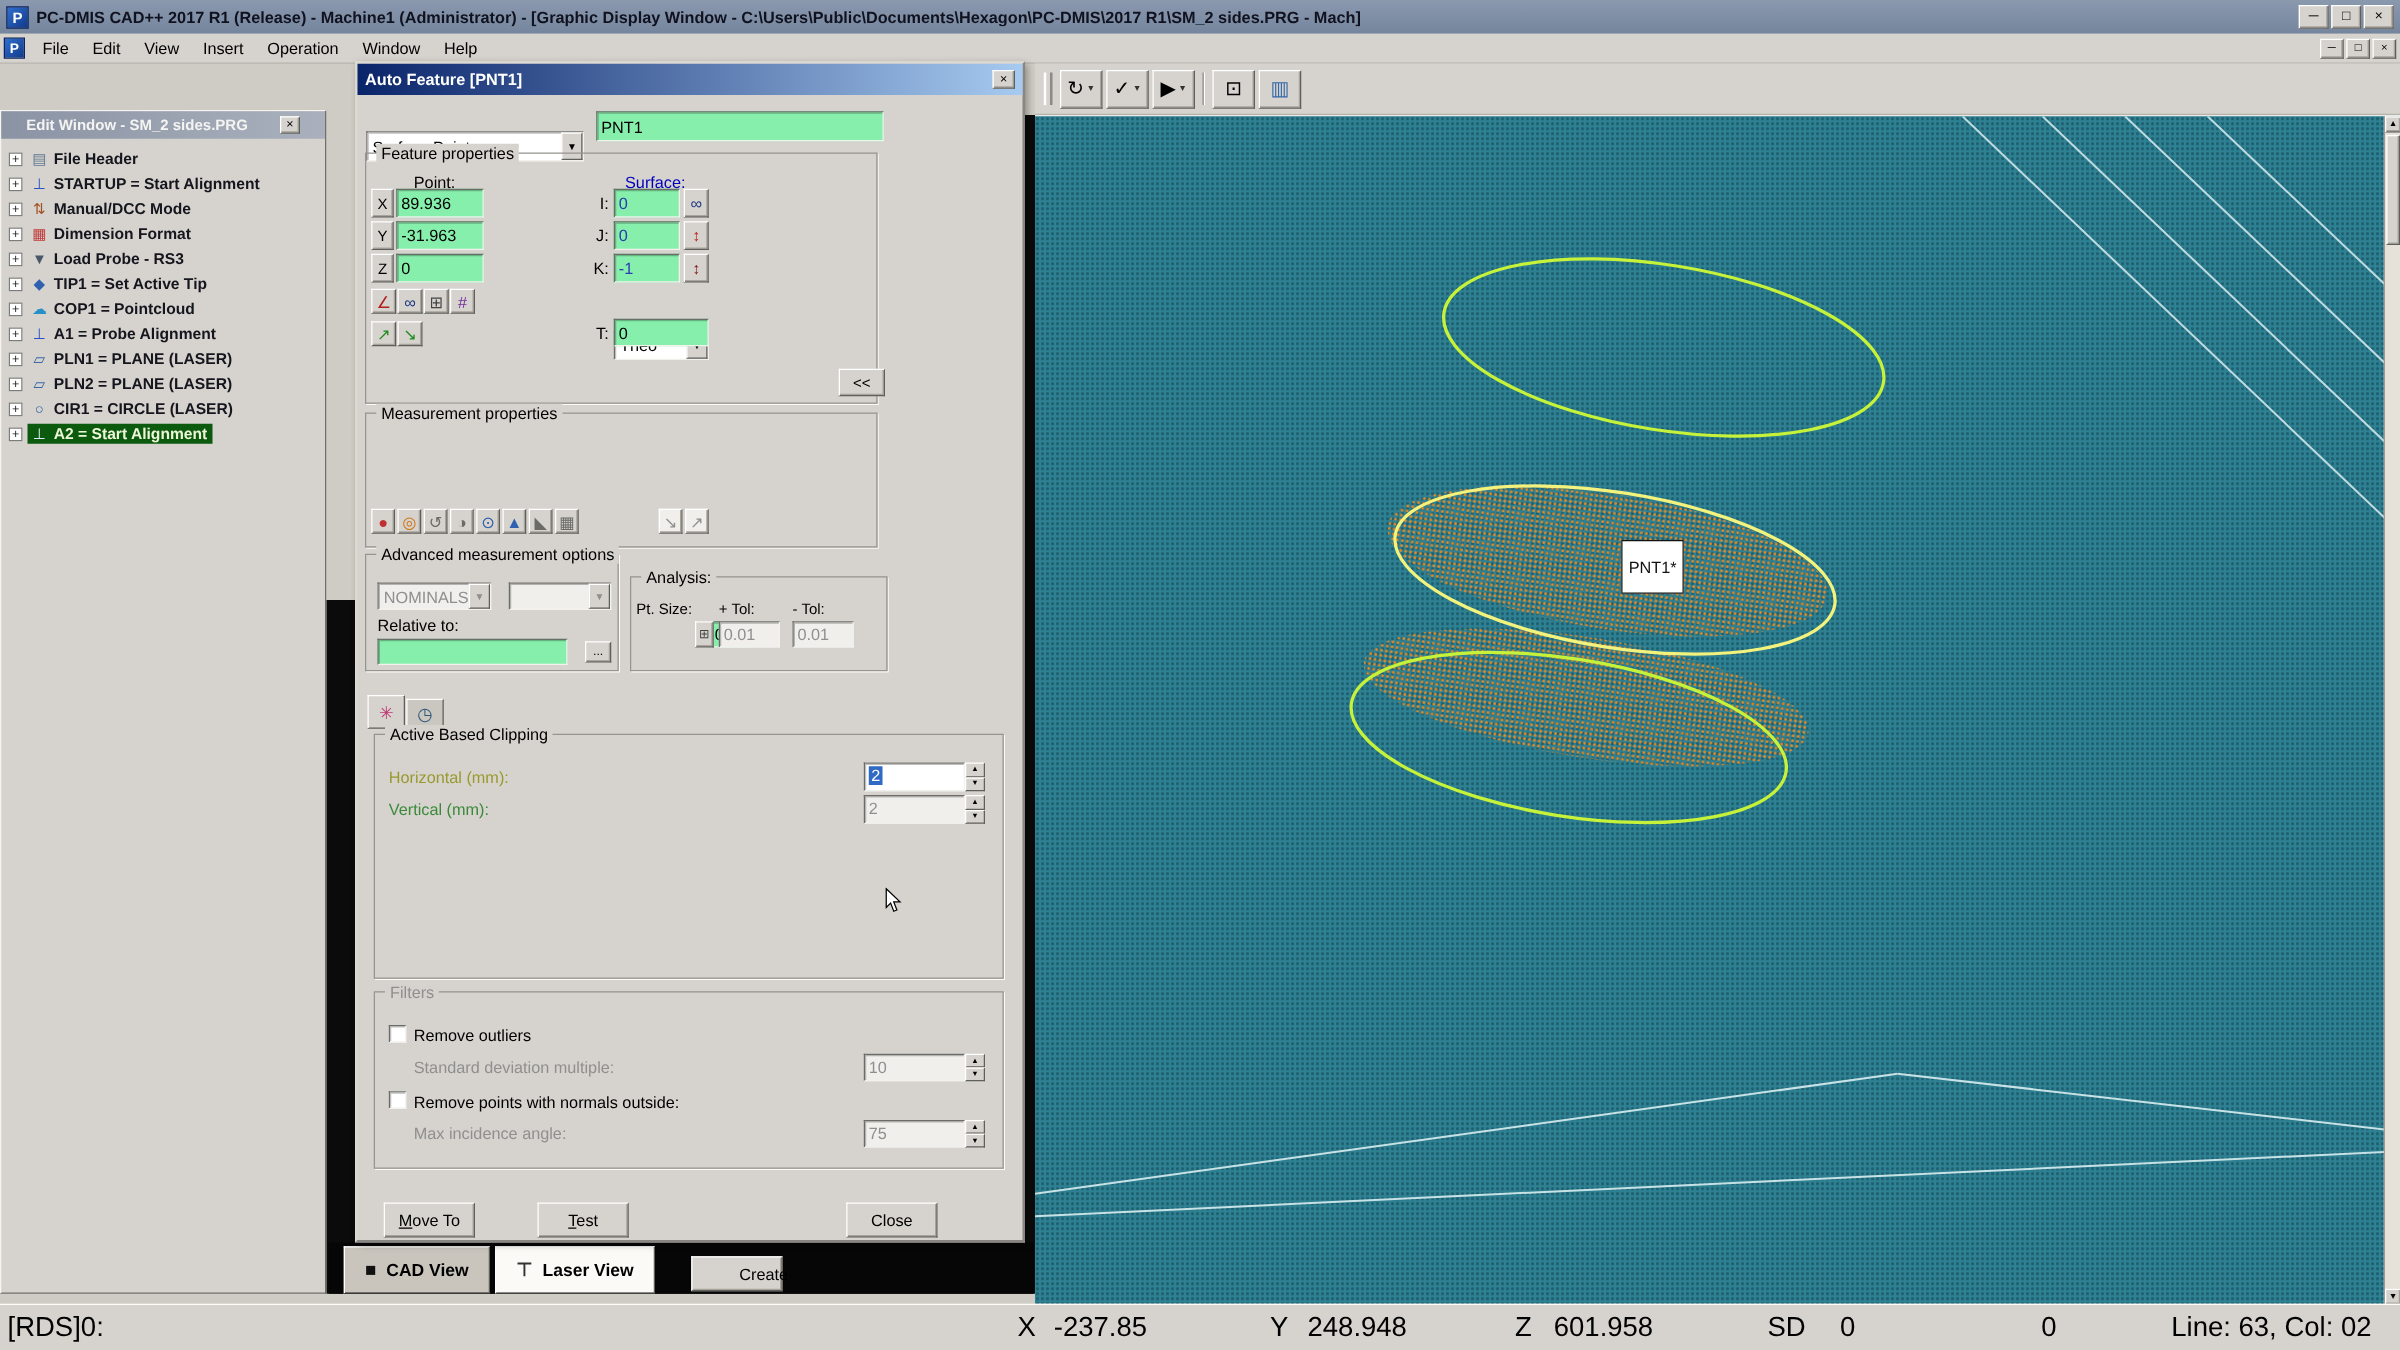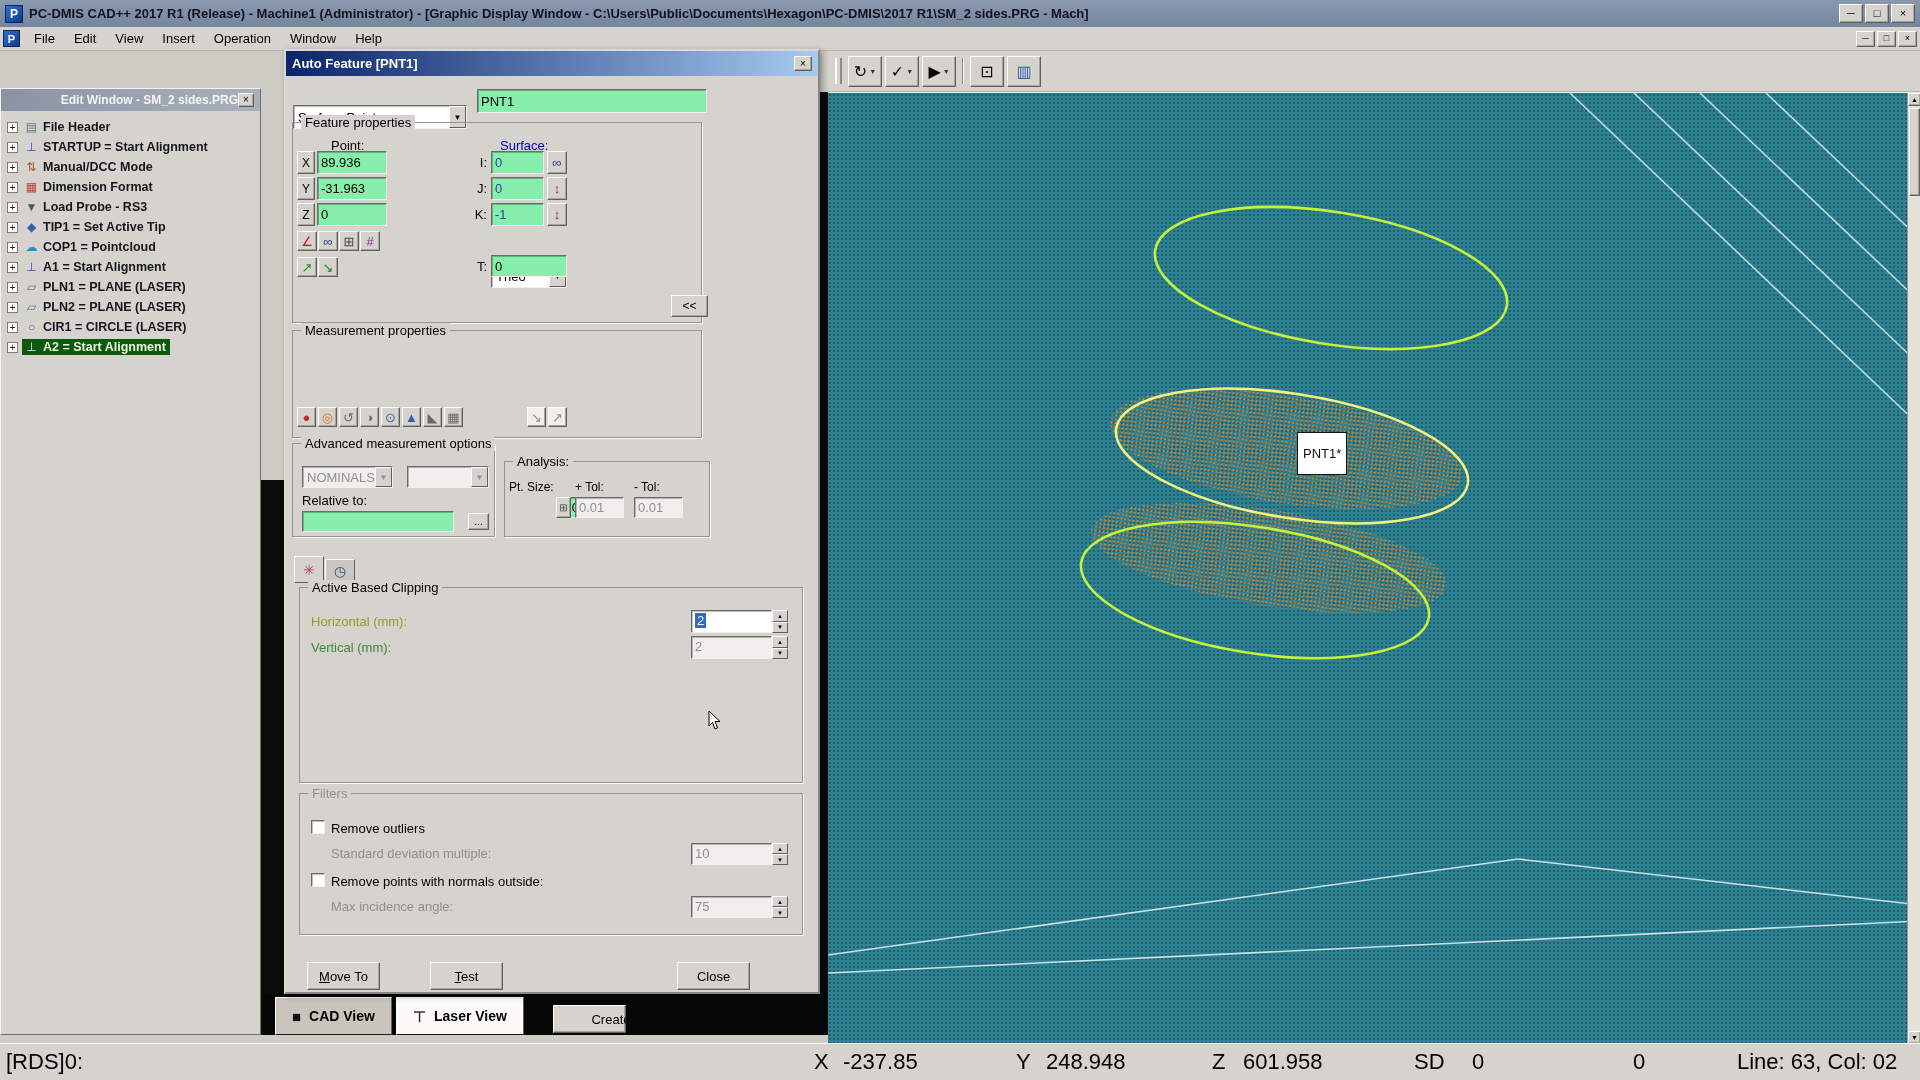--- a/index.html
+++ b/index.html
@@ -22,21 +22,21 @@
   .wbtn.sm{width:19px;height:16px;font-size:9px;}
 
   
   .menubar{position:absolute;left:0;top:27px;width:1920px;height:24px;background:#d6d3ce;border-bottom:1px solid #b6b3ac;display:flex;align-items:center;padding:0 3px;gap:1px;}
   .menu-item{font-size:13px;padding:3px 9px;white-space:nowrap;}
   .mspacer{flex:1;}
   .sysicon{width:17px;height:17px;background:linear-gradient(135deg,#2f6fd0,#123a8a);color:#fff;font-weight:bold;font-size:11px;display:flex;align-items:center;justify-content:center;border:1px solid #0a245f;margin-right:4px;}
 
   
   .panel{position:absolute;left:0;top:88px;width:261px;height:947px;background:#d6d3ce;border:1px solid;border-color:#f5f4f1 #6f6f6b #6f6f6b #f5f4f1;z-index:2;}
-  .phead{height:22px;background:linear-gradient(90deg,#8a93a4,#aab1bd);display:flex;align-items:center;padding:0 6px;text-align:right;}
+  .phead{height:22px;background:linear-gradient(90deg,#8a93a4,#aab1bd);display:flex;align-items:center;padding:0 20px;}
   .phead .ptitle{flex:1;font-size:12px;font-weight:bold;color:#f4f4f2;white-space:nowrap;overflow:hidden;}
   .pclose{width:16px;height:14px;font-size:10px;line-height:1;display:flex;align-items:center;justify-content:center;}
   .tree{padding-top:6px;}
   .trow{height:20px;display:flex;align-items:center;padding-left:6px;gap:4px;}
   .texp{width:11px;height:11px;background:#fff;border:1px solid #7c7c78;font-size:10px;line-height:9px;text-align:center;flex:0 0 auto;color:#222;}
   .tsel{display:flex;align-items:center;gap:4px;padding:1px 4px 1px 2px;}
   .ticon{width:15px;text-align:center;font-size:12px;line-height:1;flex:0 0 auto;}
   .tlabel{font-size:12.5px;font-weight:bold;color:#15151e;white-space:nowrap;}
   .trow.sel .tsel{background:#0b5a0e;}
   .trow.sel .tlabel{color:#eef6d8;}
@@ -181,21 +181,21 @@
         <span class="texp">+</span>
         <span class="tsel">
             <span class="ticon" style="color:#2890c8">☁</span>
         <span class="tlabel">COP1 = Pointcloud</span>
           </span>
       </div>
       <div class="trow">
         <span class="texp">+</span>
         <span class="tsel">
             <span class="ticon" style="color:#2a50c8">⊥</span>
-        <span class="tlabel">A1 = Start Alignment</span>
+        <span class="tlabel">A1 = Probe Alignment</span>
           </span>
       </div>
       <div class="trow">
         <span class="texp">+</span>
         <span class="tsel">
             <span class="ticon" style="color:#3868a8">▱</span>
         <span class="tlabel">PLN1 = PLANE (LASER)</span>
           </span>
       </div>
       <div class="trow">

